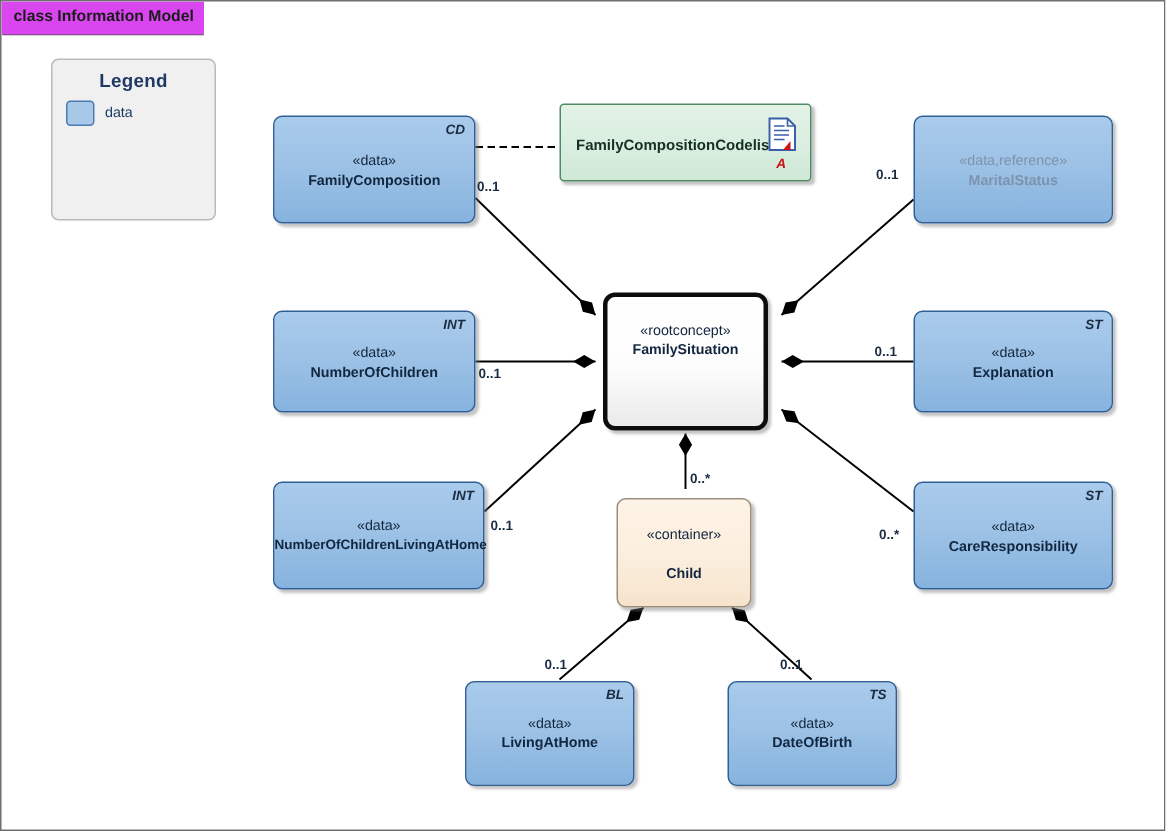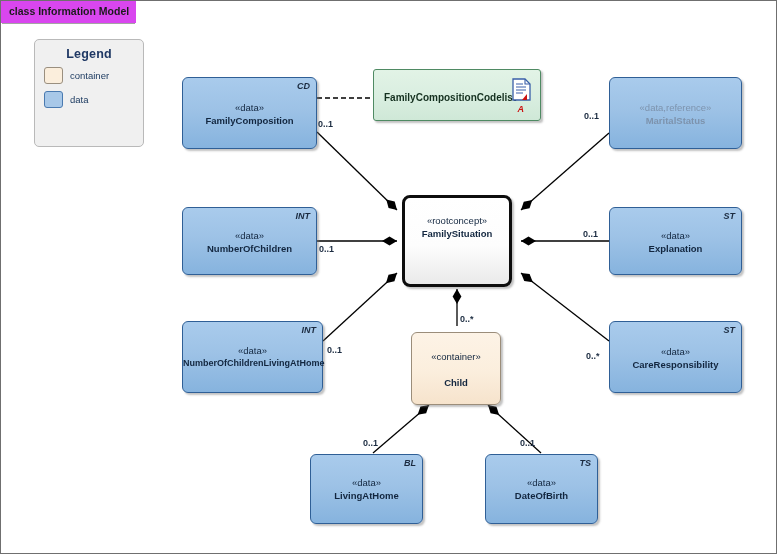--- a/index.html
+++ b/index.html
@@ -145,24 +145,20 @@
       <line x1="540" y1="452" x2="487" y2="404" stroke="#000000" stroke-width="1.3" marker-end="url(#diamond)"></line>
     </g>
 
     <g>
       <line x1="316" y1="97" x2="372" y2="97" stroke="#000000" stroke-width="1.3" stroke-dasharray="5,3"></line>
     </g>
   </svg>
 
   <div id="legend">
     <div class="legend-title">Legend</div>
-    <div class="legend-row">
-      <div class="swatch sw-cont"></div>
-      <div class="legend-label">container</div>
-    </div>
     <div class="legend-row">
       <div class="swatch sw-data"></div>
       <div class="legend-label">data</div>
     </div>
   </div>
 
   <div class="node data-node" style="left:181px;top:76px;width:135px;height:72px;">
     <div class="corner">CD</div>
     <div class="stereo" style="top:24px;">«data»</div>
     <div class="nm" style="top:37px;">FamilyComposition</div>

